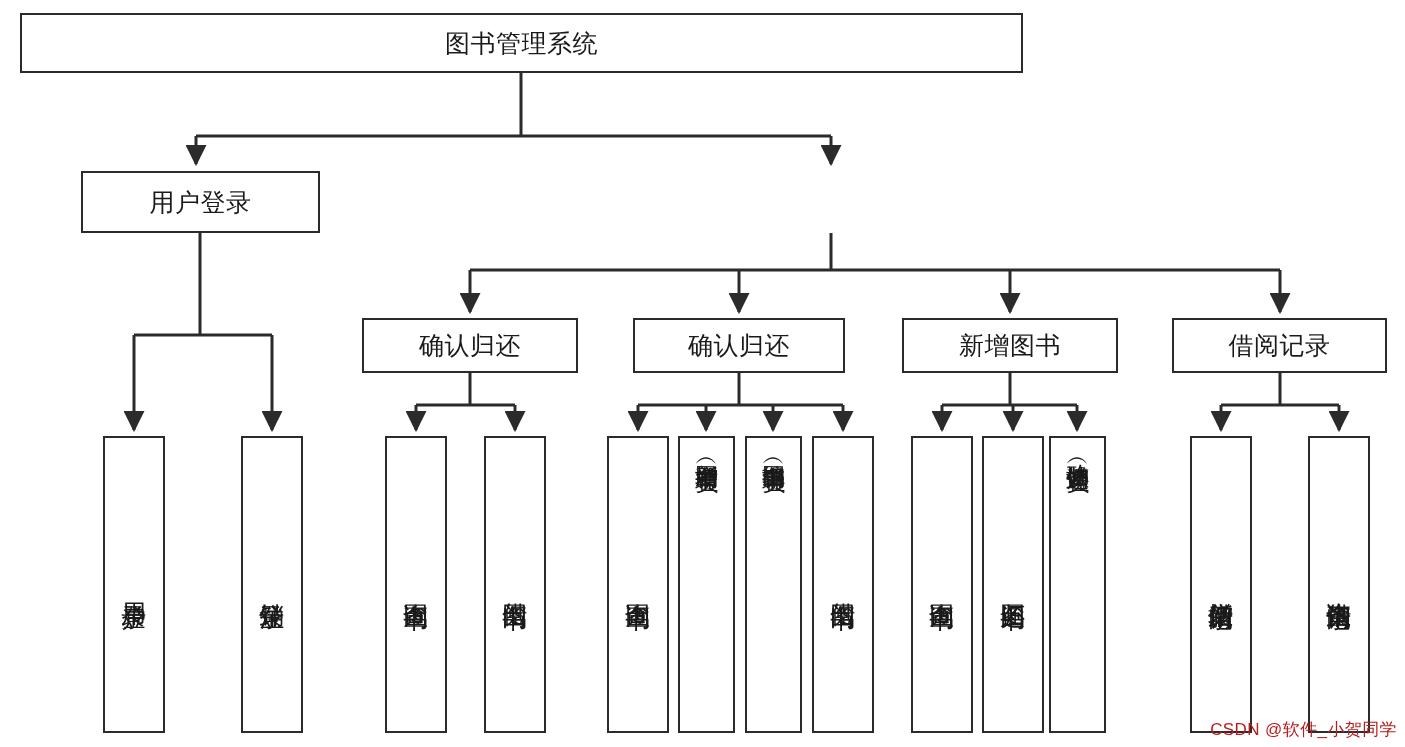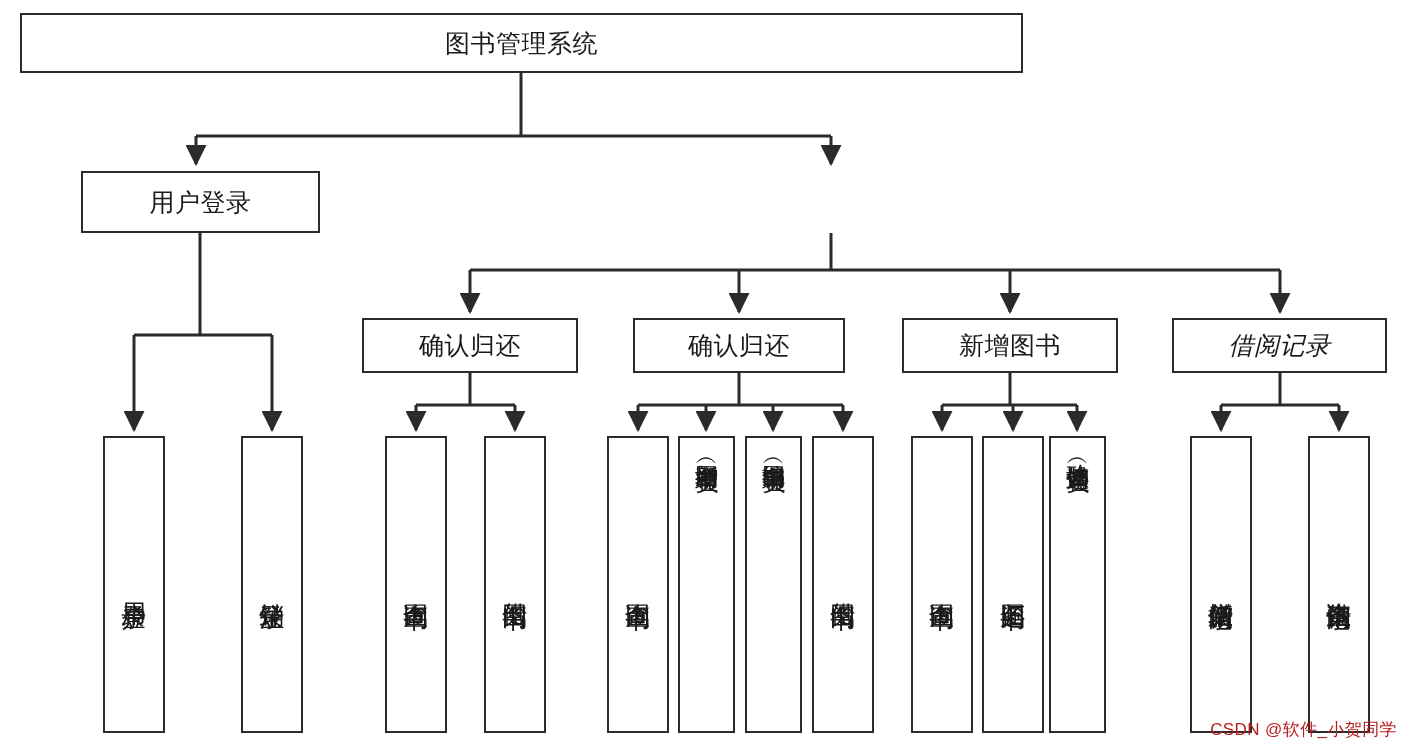--- a/index.html
+++ b/index.html
@@ -118,21 +118,21 @@
     </g>
   </svg>
 
   <div class="node horiz" id="n-root" style="left: 20px; top: 13px; width: 1003px; height: 60px;">图书管理系统</div>
 
   <div class="node horiz" id="n-l2-0" style="left: 81px; top: 171px; width: 239px; height: 62px;">用户登录</div>
 
   <div class="node horiz" id="n-l3-0" style="left: 362px; top: 318px; width: 216px; height: 55px;">确认归还</div>
   <div class="node horiz" id="n-l3-1" style="left: 633px; top: 318px; width: 212px; height: 55px;">确认归还</div>
   <div class="node horiz" id="n-l3-2" style="left: 902px; top: 318px; width: 216px; height: 55px;">新增图书</div>
-  <div class="node horiz" id="n-l3-3" style="left: 1172px; top: 318px; width: 215px; height: 55px; font-style: italic;">借阅记录</div>
+  <div class="node horiz" id="n-l3-3" style="left: 1172px; top: 318px; width: 215px; height: 55px;">借阅记录</div>
 
   <div class="node vert" id="n-lf-0" style="left: 103px; top: 436px; width: 62px; height: 297px; align-items: center; padding-top: 0px;">
     <span class="vlabel">用户登录</span>
   </div>
   <div class="node vert" id="n-lf-1" style="left: 241px; top: 436px; width: 62px; height: 297px; align-items: center; padding-top: 0px;">
     <span class="vlabel">注销登录</span>
   </div>
   <div class="node vert" id="n-lf-2" style="left: 385px; top: 436px; width: 62px; height: 297px; align-items: center; padding-top: 0px;">
     <span class="vlabel">查询图书</span>
   </div>

